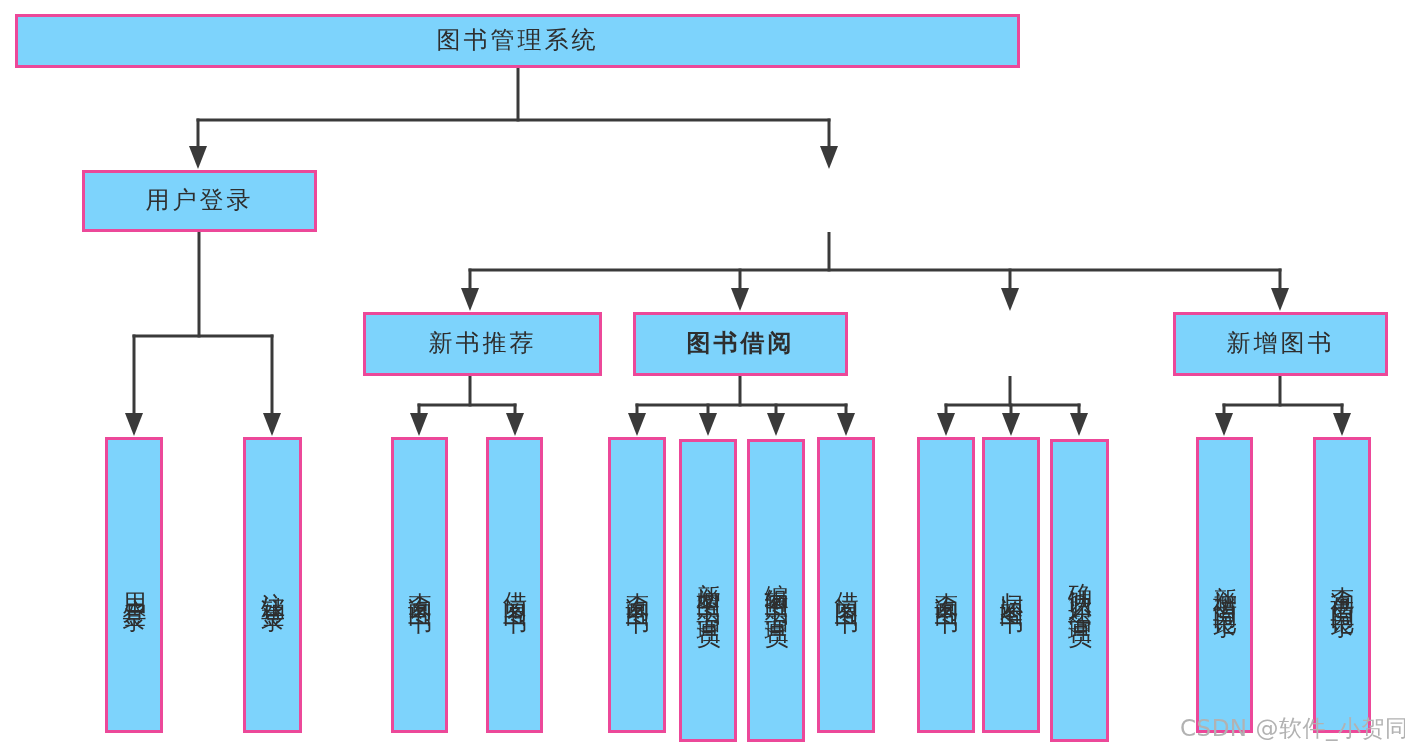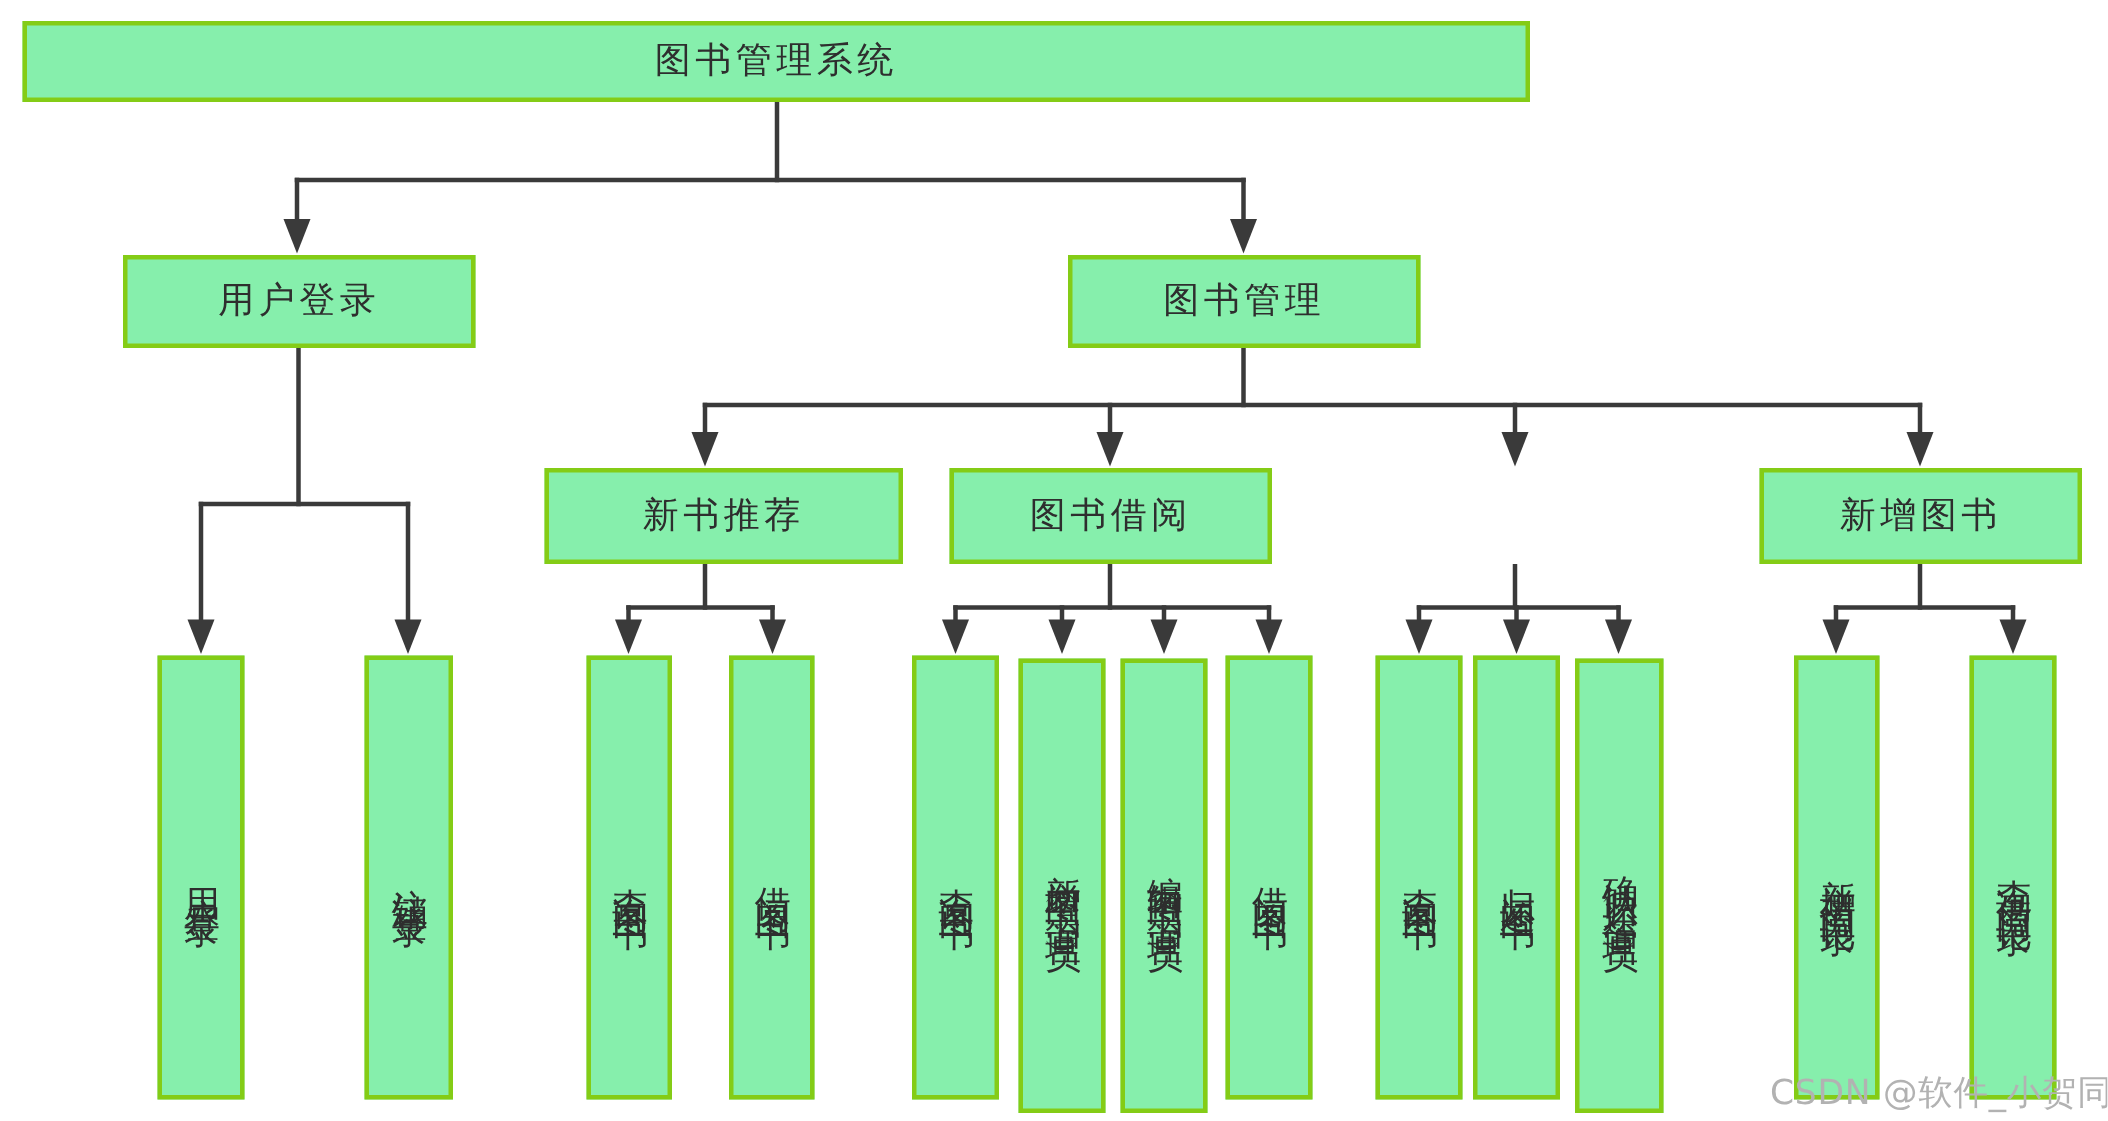--- a/index.html
+++ b/index.html
@@ -7,22 +7,22 @@
     position:relative;
     width:1405px;height:747px;
     background:#ffffff;
     font-family:"DejaVu Sans", sans-serif;
     overflow:hidden;
   }
   .connectors{position:absolute;left:0;top:0;width:1405px;height:747px;}
   .node{
     position:absolute;
     box-sizing:border-box;
-    border:3px solid #84cc16;
-    background:#86efac;
+    border:3px solid #ec4899;
+    background:#7dd3fc;
     display:flex;
     align-items:center;
     justify-content:center;
     color:#2e2e2e;
     font-size:24px;
     line-height:1.05;
   }
   .node.h{letter-spacing:3px;}
   .node.v{
     writing-mode:vertical-rl;
@@ -115,24 +115,23 @@
       <line x1="1224" y1="403.5" x2="1224" y2="416"></line>
       <polygon points="1215,413 1233,413 1224,436" stroke="none"></polygon>
       <line x1="1342" y1="403.5" x2="1342" y2="416"></line>
       <polygon points="1333,413 1351,413 1342,436" stroke="none"></polygon>
     </g>
   </svg>
 
   <div class="node h" style="left:15px;top:14px;width:1005px;height:54px;">图书管理系统</div>
 
   <div class="node h" style="left:82px;top:170px;width:235px;height:62px;">用户登录</div>
-  <div class="node h" style="left:712px;top:170px;width:235px;height:62px;">图书管理</div>
 
   <div class="node h" style="left:363px;top:312px;width:239px;height:64px;">新书推荐</div>
-  <div class="node h" style="left:633px;top:312px;width:215px;height:64px;">图书借阅</div>
+  <div class="node h" style="left:633px;top:312px;width:215px;height:64px;font-weight:bold;">图书借阅</div>
   <div class="node h" style="left:1173px;top:312px;width:215px;height:64px;">新增图书</div>
 
   <div class="node v" style="left:105px;top:437px;width:58px;height:296px;">用户登录</div>
   <div class="node v" style="left:243px;top:437px;width:59px;height:296px;">注销登录</div>
 
   <div class="node v" style="left:391px;top:437px;width:57px;height:296px;">查询图书</div>
   <div class="node v" style="left:486px;top:437px;width:57px;height:296px;">借阅图书</div>
 
   <div class="node v" style="left:608px;top:437px;width:58px;height:296px;">查询图书</div>
   <div class="node v" style="left:679px;top:439px;width:58px;height:303px;">新增图书（管理员）</div>

